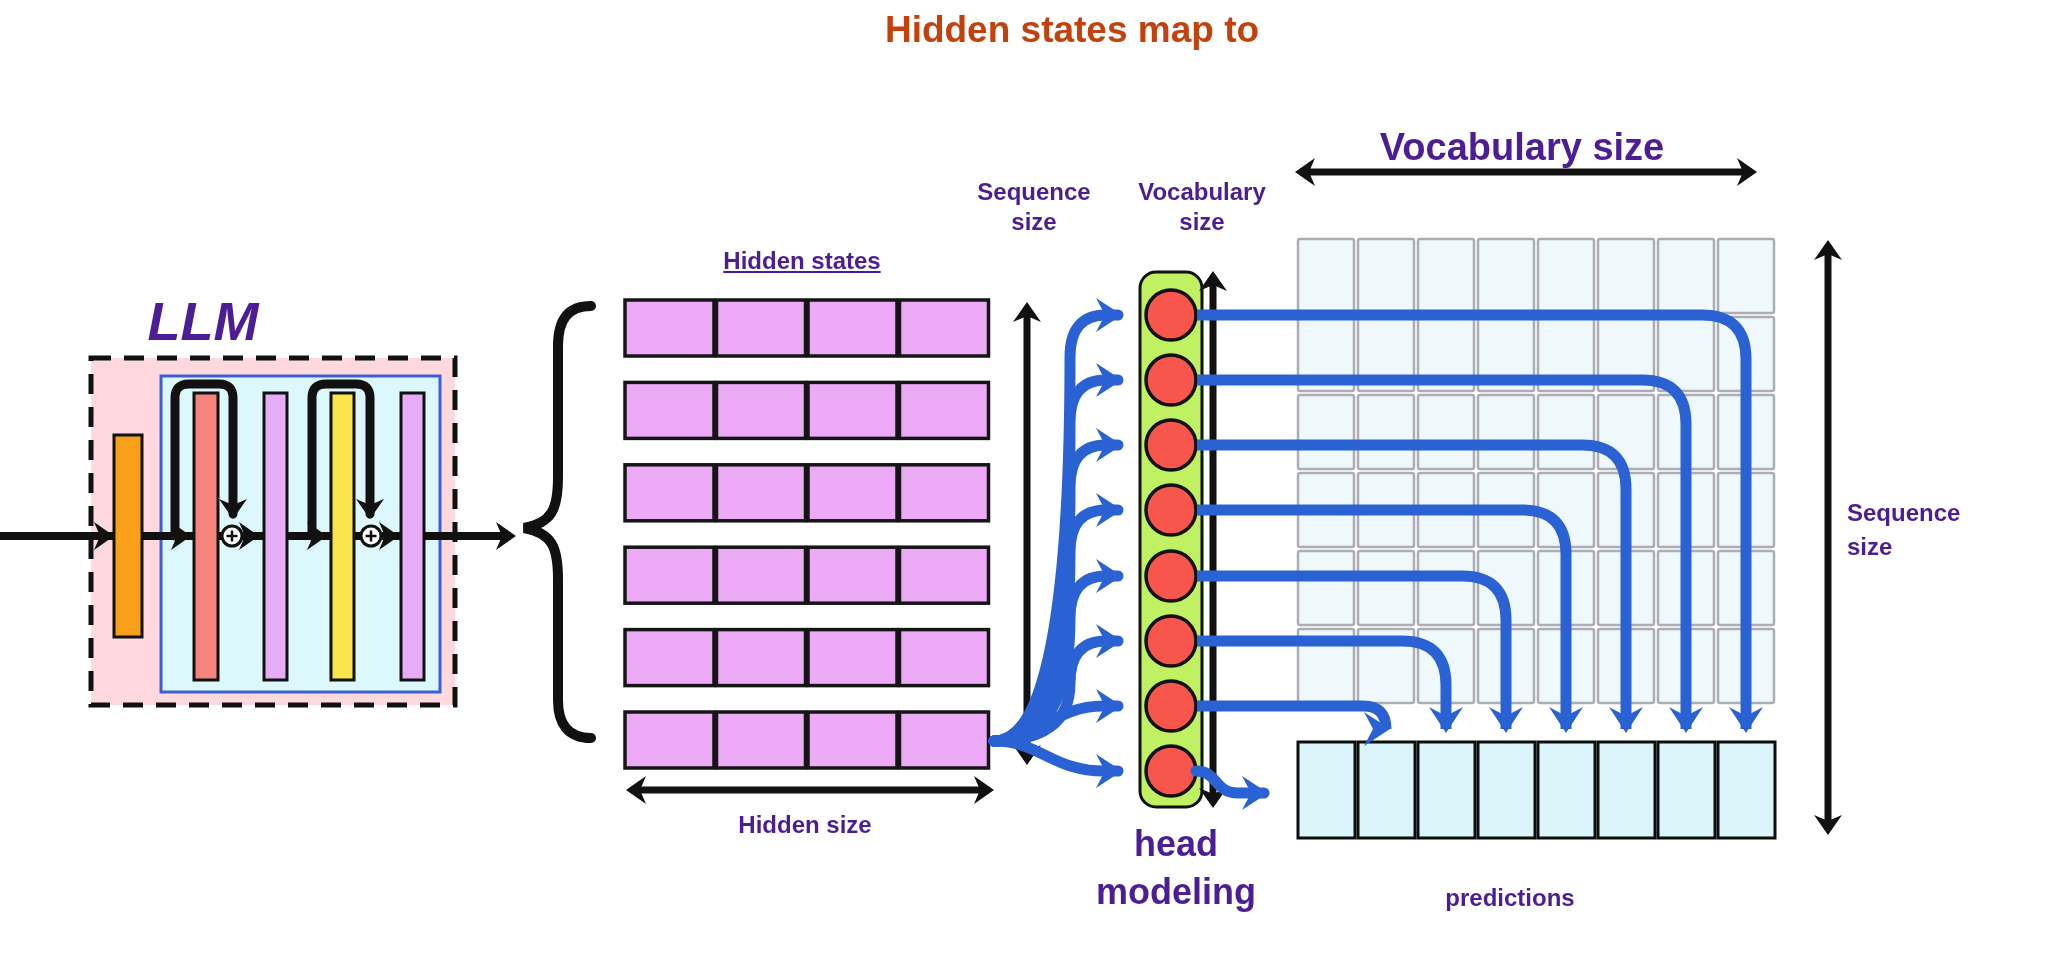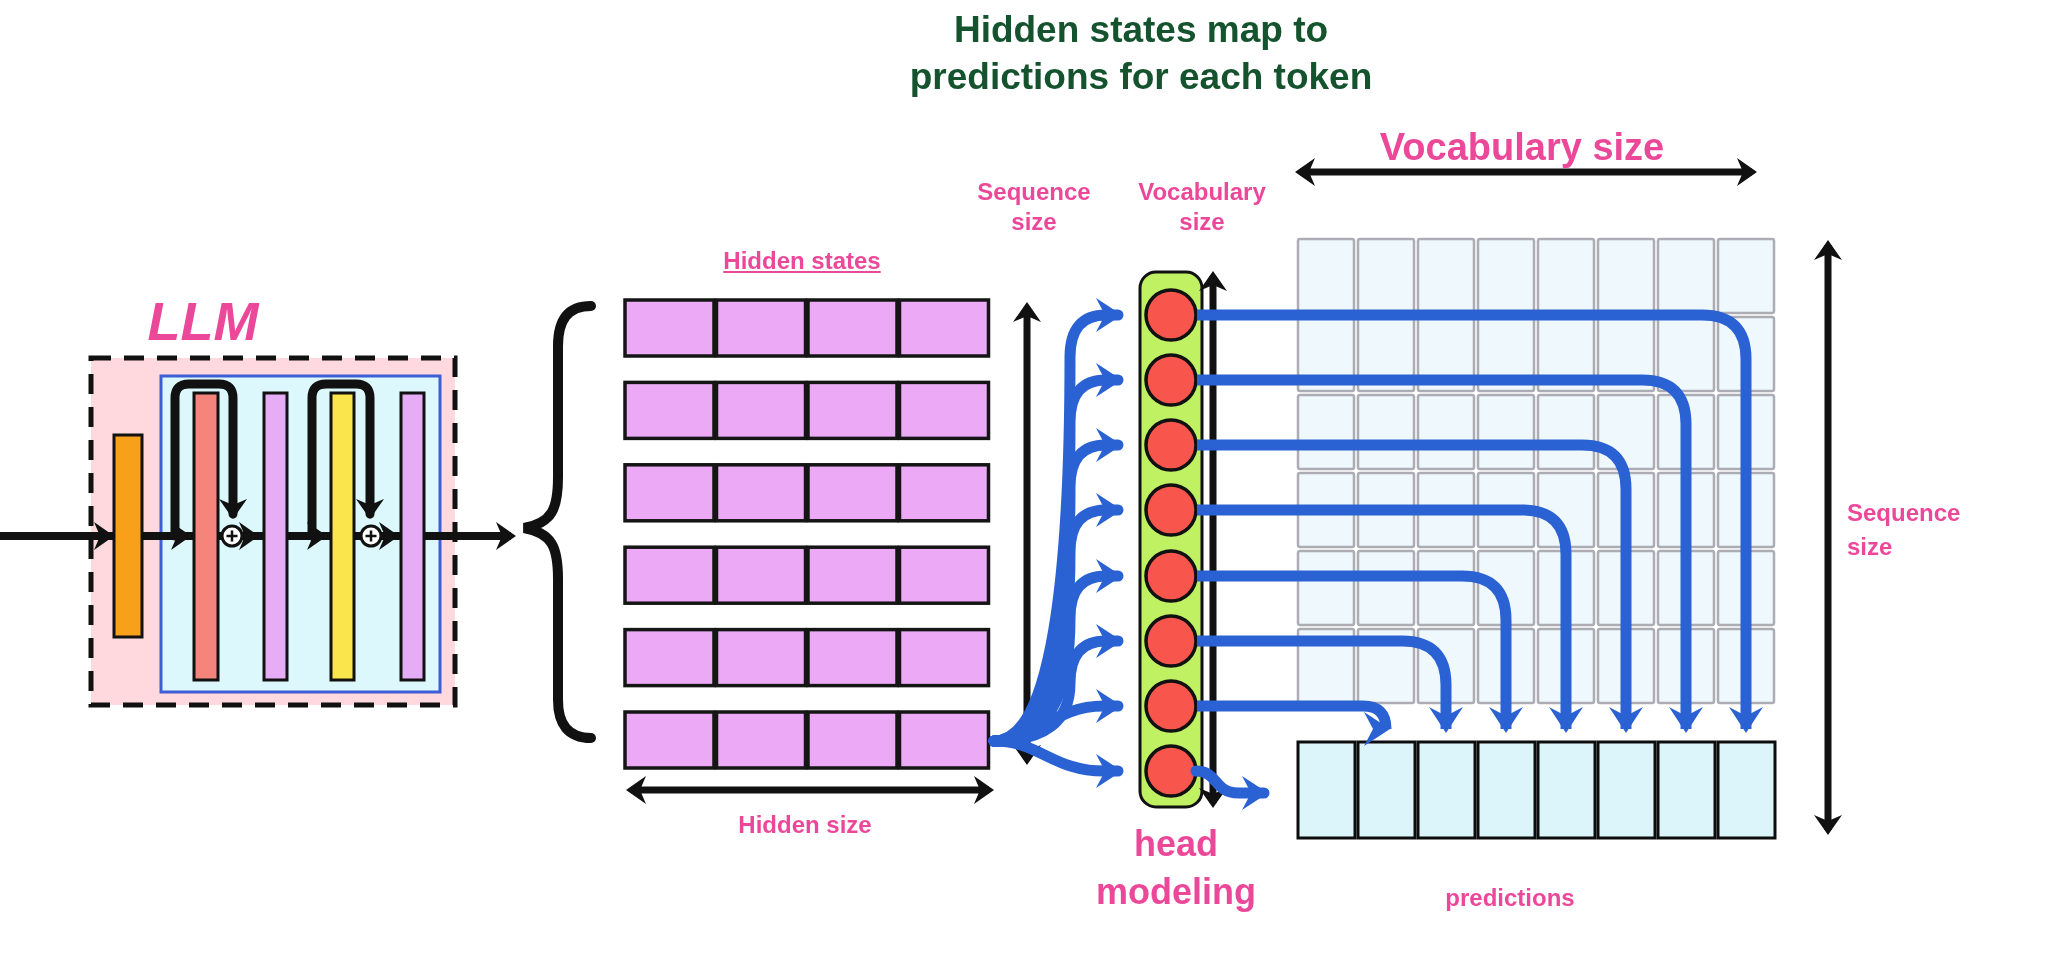--- a/index.html
+++ b/index.html
@@ -7,21 +7,21 @@
     position:relative;
     width:2063px;height:968px;
     background:#ffffff;
     font-family:"Liberation Sans","DejaVu Sans",sans-serif;
     overflow:hidden;
   }
   .stage svg{position:absolute;left:0;top:0;}
   .lbl{
     position:absolute;
     font-weight:700;
-    color:#ec4899;
+    color:#4c1d95;
     white-space:nowrap;
     line-height:1.25;
     text-align:center;
     transform:translateX(-50%);
   }
   .lbl.left-anchor{transform:none;text-align:left;}
   .title{font-size:37px;line-height:1.28;}
   .llm-label{font-size:54px;font-style:italic;}
   .size36{font-size:24px;}
   .size38{font-size:38px;}
@@ -166,23 +166,22 @@
       <path d="M 1197 315 L 1702 315 Q 1746 315 1746 359 L 1746 729" stroke="#2B62D3" stroke-width="11" fill="none" marker-end="url(#ab)"></path>
       <path d="M 1197 380 L 1642 380 Q 1686 380 1686 424 L 1686 729" stroke="#2B62D3" stroke-width="11" fill="none" marker-end="url(#ab)"></path>
       <path d="M 1197 445 L 1582 445 Q 1626 445 1626 489 L 1626 729" stroke="#2B62D3" stroke-width="11" fill="none" marker-end="url(#ab)"></path>
       <path d="M 1197 510 L 1522 510 Q 1566 510 1566 554 L 1566 729" stroke="#2B62D3" stroke-width="11" fill="none" marker-end="url(#ab)"></path>
       <path d="M 1197 576 L 1462 576 Q 1506 576 1506 620 L 1506 729" stroke="#2B62D3" stroke-width="11" fill="none" marker-end="url(#ab)"></path>
       <path d="M 1197 641 L 1402 641 Q 1446 641 1446 685 L 1446 729" stroke="#2B62D3" stroke-width="11" fill="none" marker-end="url(#ab)"></path>
       <path d="M 1197 706 L 1363 706 Q 1386 706 1386 729 L 1386 729" stroke="#2B62D3" stroke-width="11" fill="none" marker-end="url(#ab)"></path>
       <path d="M 1196 771 C 1218 771 1214 793 1238 793 L 1264 793" stroke="#2B62D3" stroke-width="11" fill="none" stroke-linecap="round" marker-end="url(#ab)"></path>
     </svg>
 
-  <div class="lbl title" style="left: 1141px; top: 6px; color: #14532d;">
+  <div class="lbl title" style="left: 1072px; top: 6px; color: #c2410c;">
     <div>Hidden states map to</div>
-    <div>predictions for each token</div>
   </div>
 
   <div class="lbl llm-label" style="left:203px;top:288px;">LLM</div>
 
   <div class="lbl size36" style="left:802px;top:246px;text-decoration:underline;">Hidden states</div>
 
   <div class="lbl size36" style="left:1034px;top:177px;">
     <div>Sequence</div>
     <div>size</div>
   </div>

